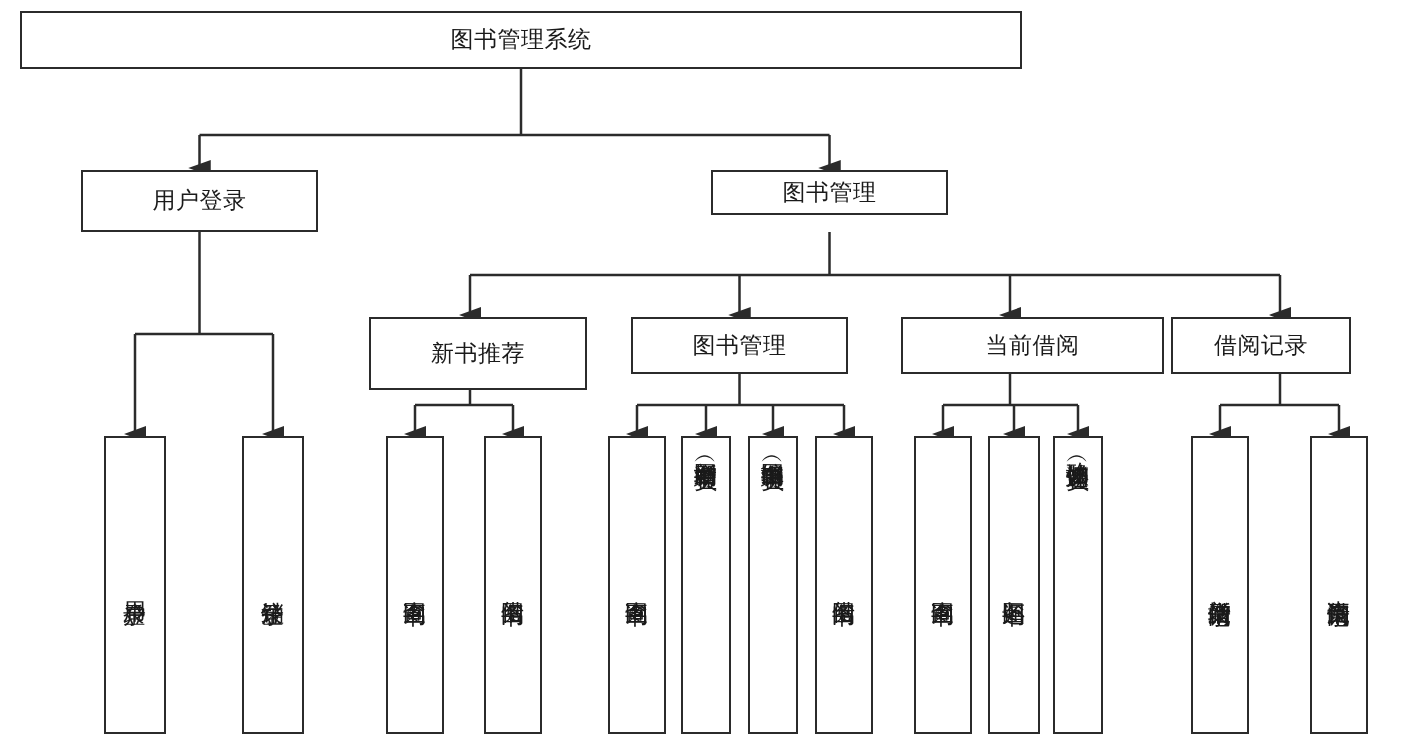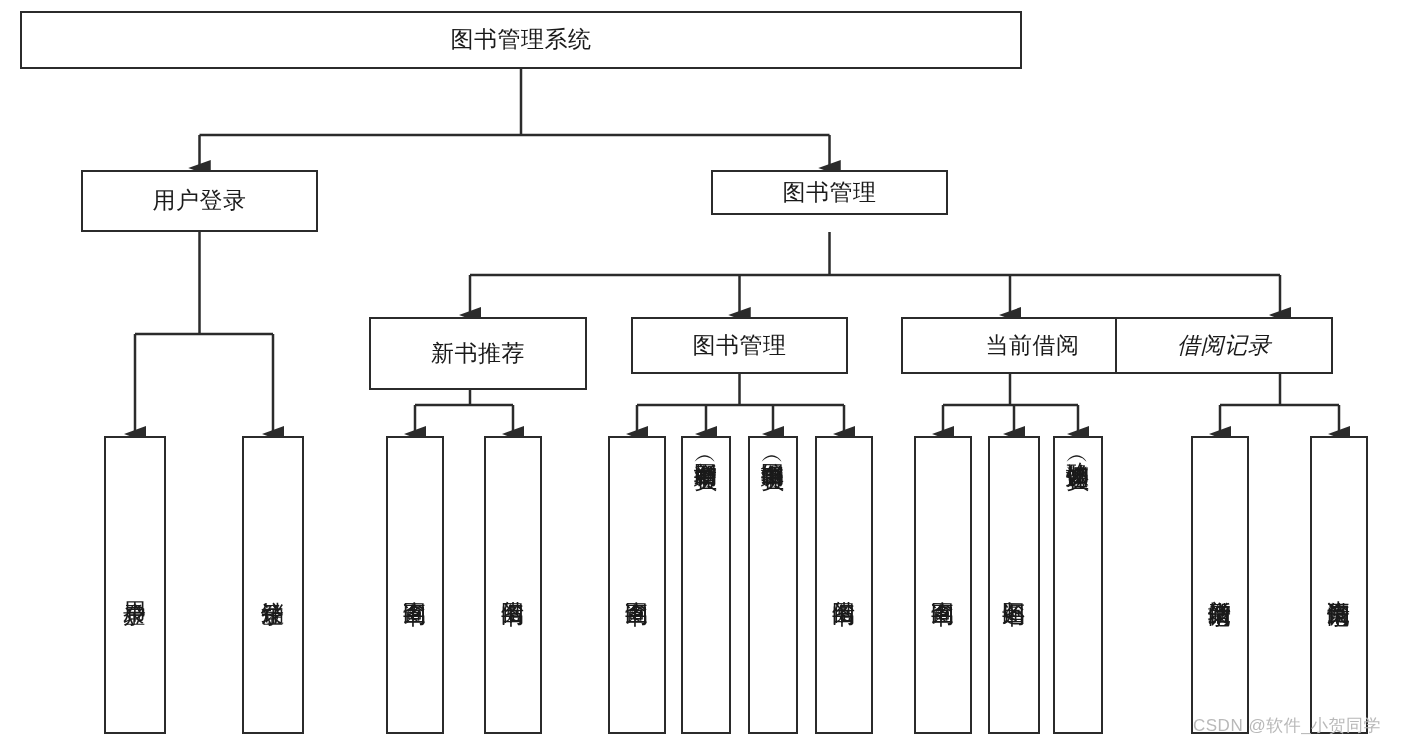--- a/index.html
+++ b/index.html
@@ -135,21 +135,21 @@
       </div>
       <div class="node-box" style="left: 361px; top: 317px; width: 218px; height: 73px; margin-left: 8px;">
         <span class="node-label-h">新书推荐</span>
       </div>
       <div class="node-box" style="left: 631px; top: 317px; width: 217px; height: 57px;">
         <span class="node-label-h">图书管理</span>
       </div>
       <div class="node-box" style="left: 901px; top: 317px; width: 263px; height: 57px;">
         <span class="node-label-h">当前借阅</span>
       </div>
-      <div class="node-box" style="left: 1115px; top: 317px; width: 218px; height: 57px; font-style: italic;">
+      <div class="node-box" style="left: 1171px; top: 317px; width: 180px; height: 57px;">
         <span class="node-label-h">借阅记录</span>
       </div>
       <div class="node-box leaf-box centered" style="left: 104px; top: 436px; width: 62px; height: 298px;">
         <span class="node-label-v">用户登录</span>
       </div>
       <div class="node-box leaf-box centered" style="left: 242px; top: 436px; width: 62px; height: 298px;">
         <span class="node-label-v">注销登录</span>
       </div>
       <div class="node-box leaf-box centered" style="left: 386px; top: 436px; width: 58px; height: 298px;">
         <span class="node-label-v">查询图书</span>
@@ -179,14 +179,13 @@
         <span class="node-label-v">确认归还（管理员）</span>
       </div>
       <div class="node-box leaf-box centered" style="left: 1191px; top: 436px; width: 58px; height: 298px;">
         <span class="node-label-v">新增借阅记录</span>
       </div>
       <div class="node-box leaf-box centered" style="left: 1310px; top: 436px; width: 58px; height: 298px;">
         <span class="node-label-v">查询借阅记录</span>
       </div>
     </div>
 
-  <div class="watermark" id="wm" style="left: 1193px; top: 714px; color: rgb(185, 185, 185);">CSDN @软件_小贺同学</div>
 </div>
 
 </body></html>

